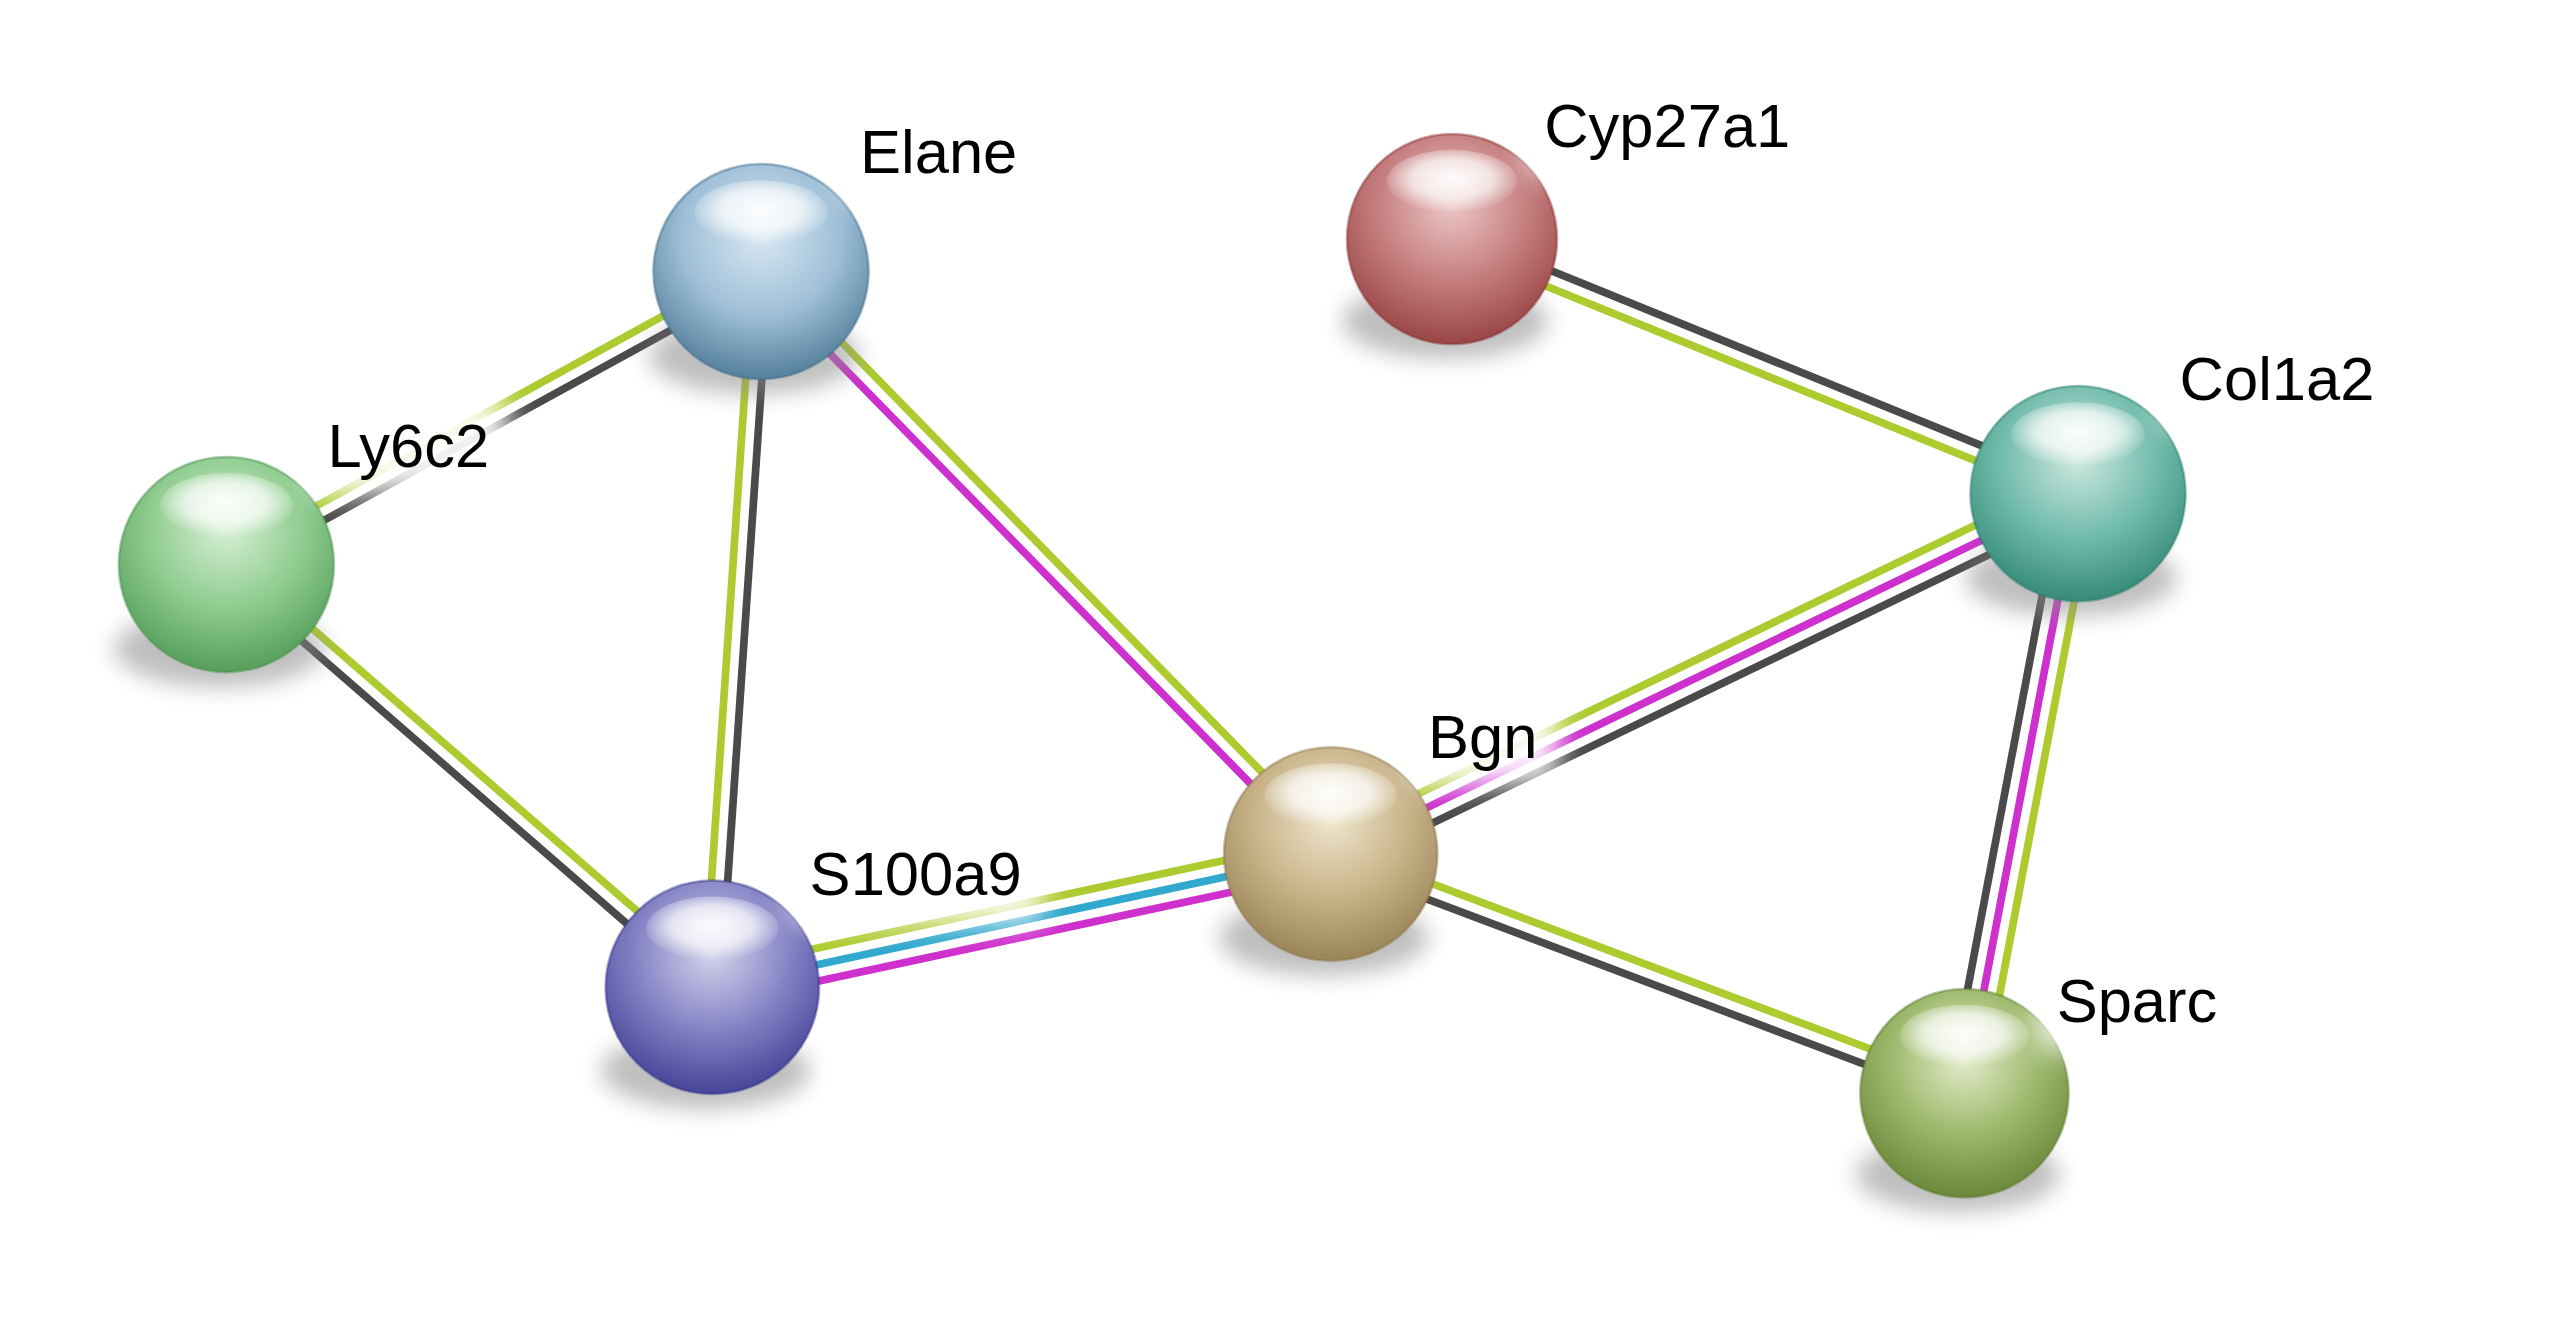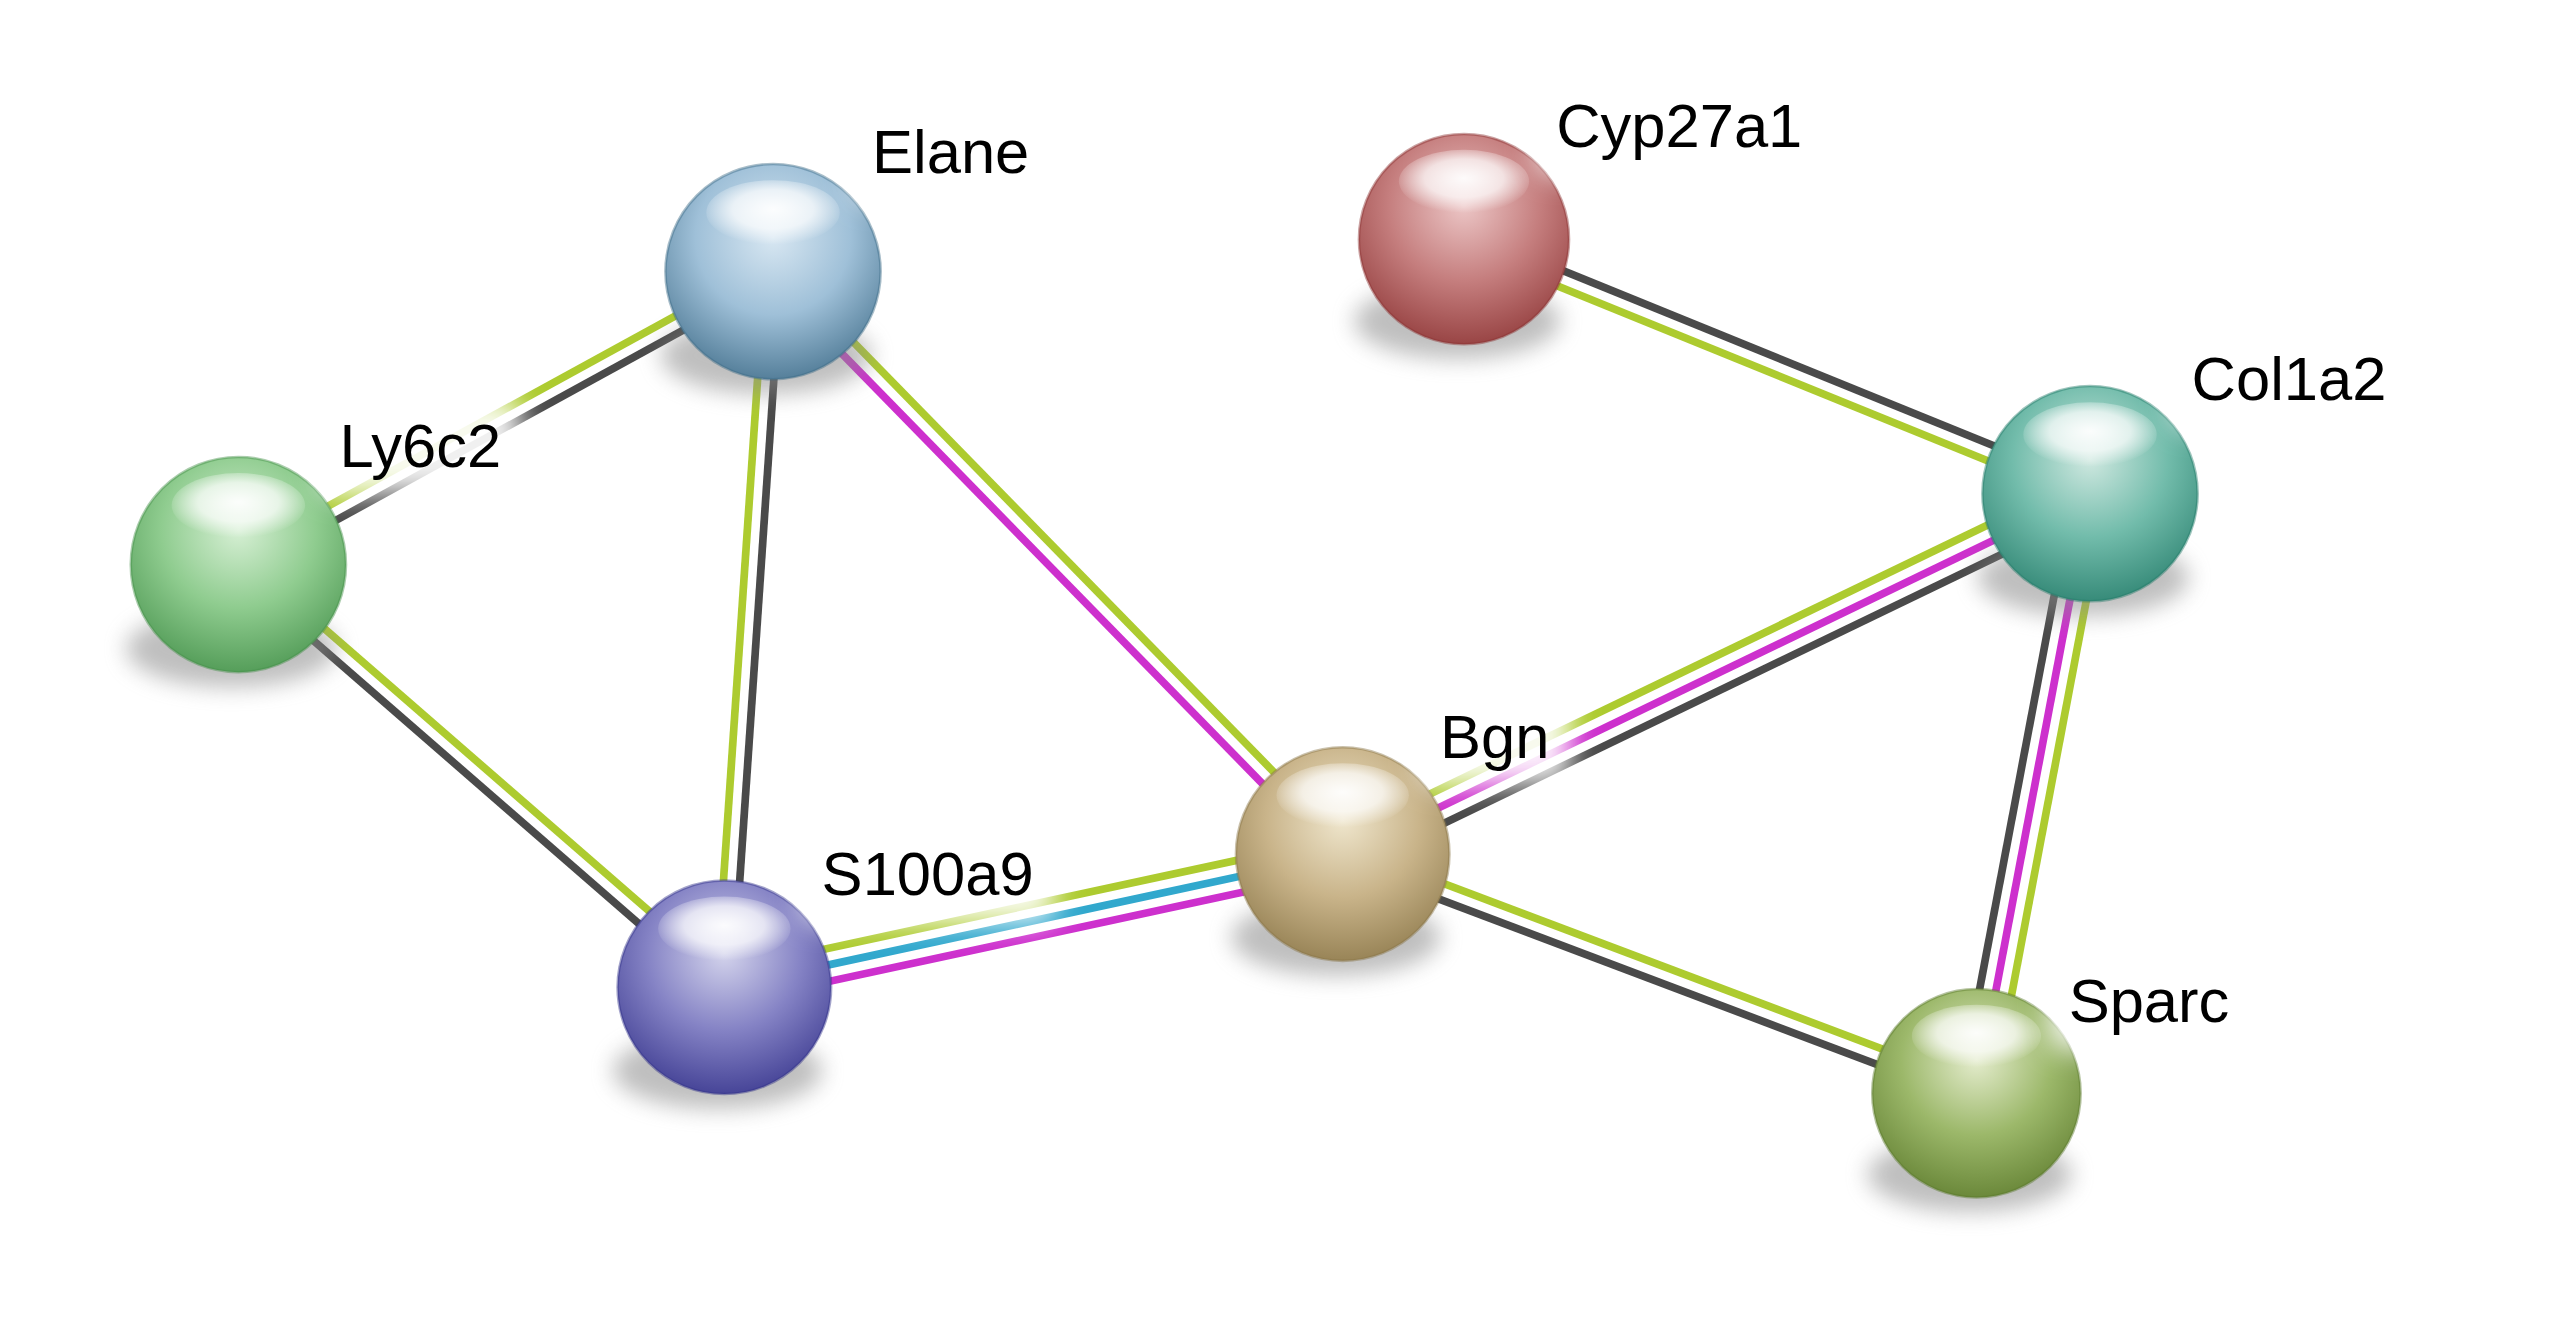--- a/index.html
+++ b/index.html
@@ -8,21 +8,20 @@
     background: #ffffff;
     width: 2576px;
     height: 1317px;
     overflow: hidden;
   }
   #network-view {
     position: relative;
     width: 2376px;
     height: 1317px;
     background: #ffffff;
-    padding-left: 12px;
   }
   svg { display: block; }
   text.node-label {
     font-family: "Liberation Sans", "DejaVu Sans", sans-serif;
     fill: #000000;
     text-anchor: middle;
   }
 </style>
 </head>
 <body>

